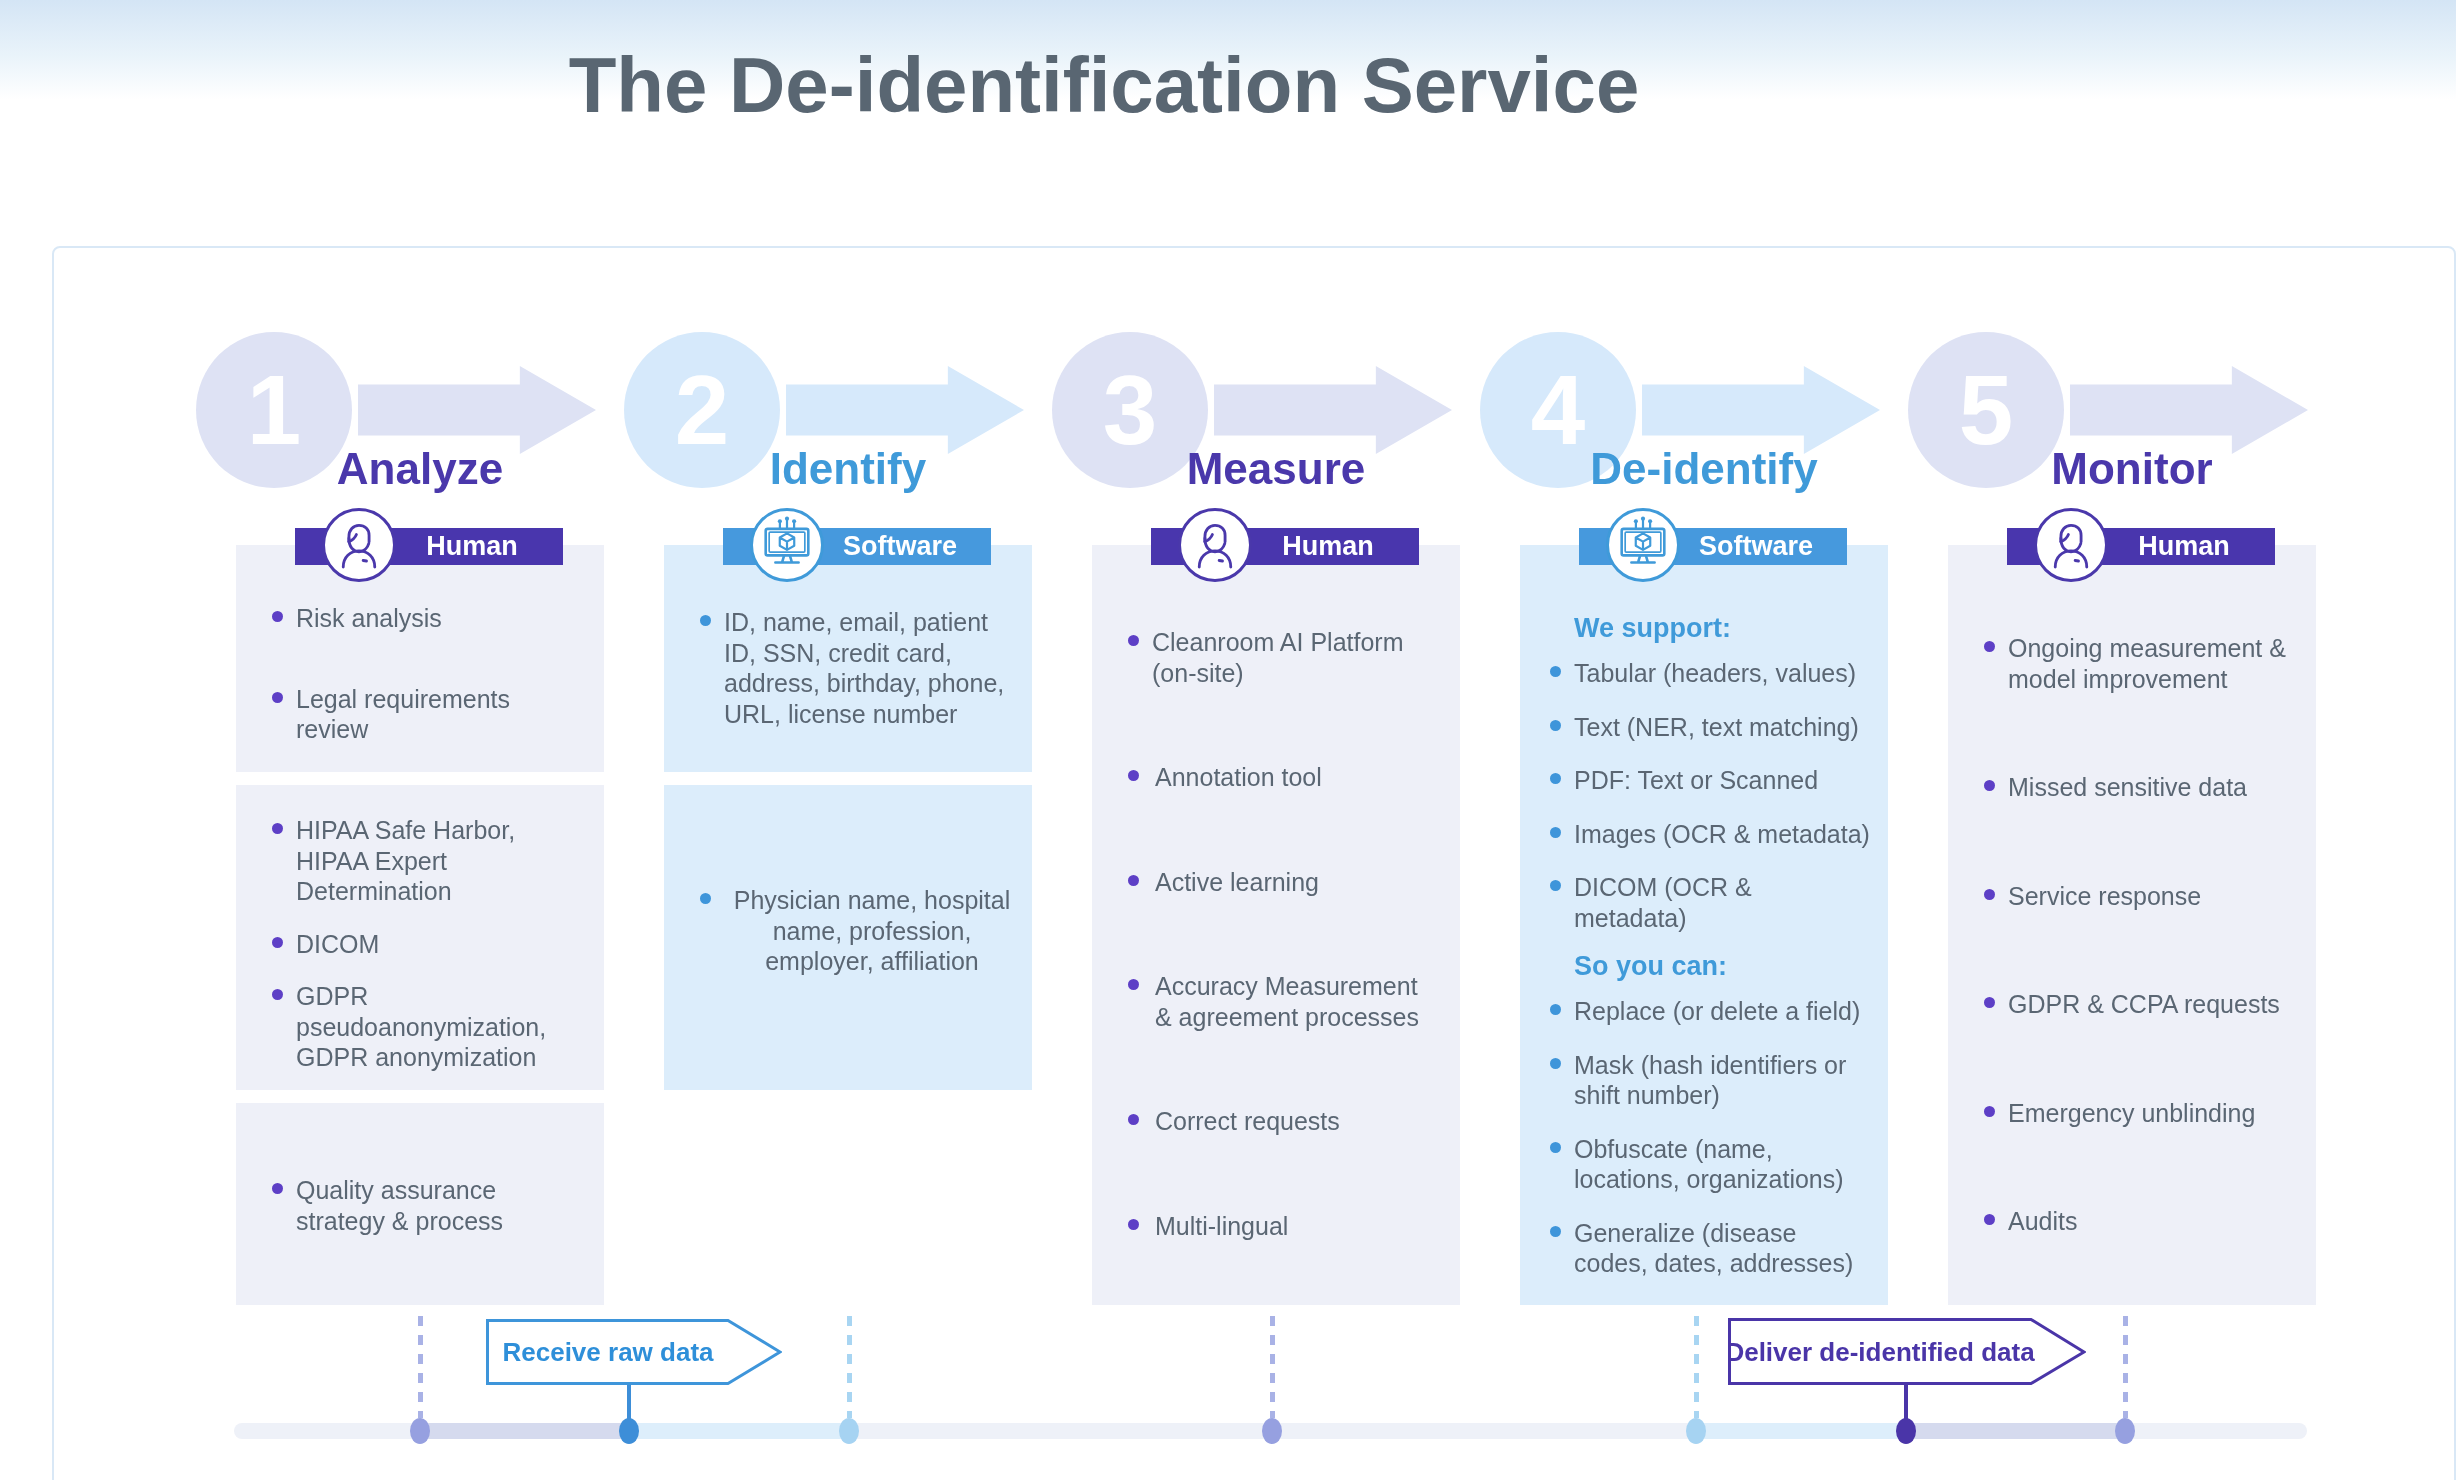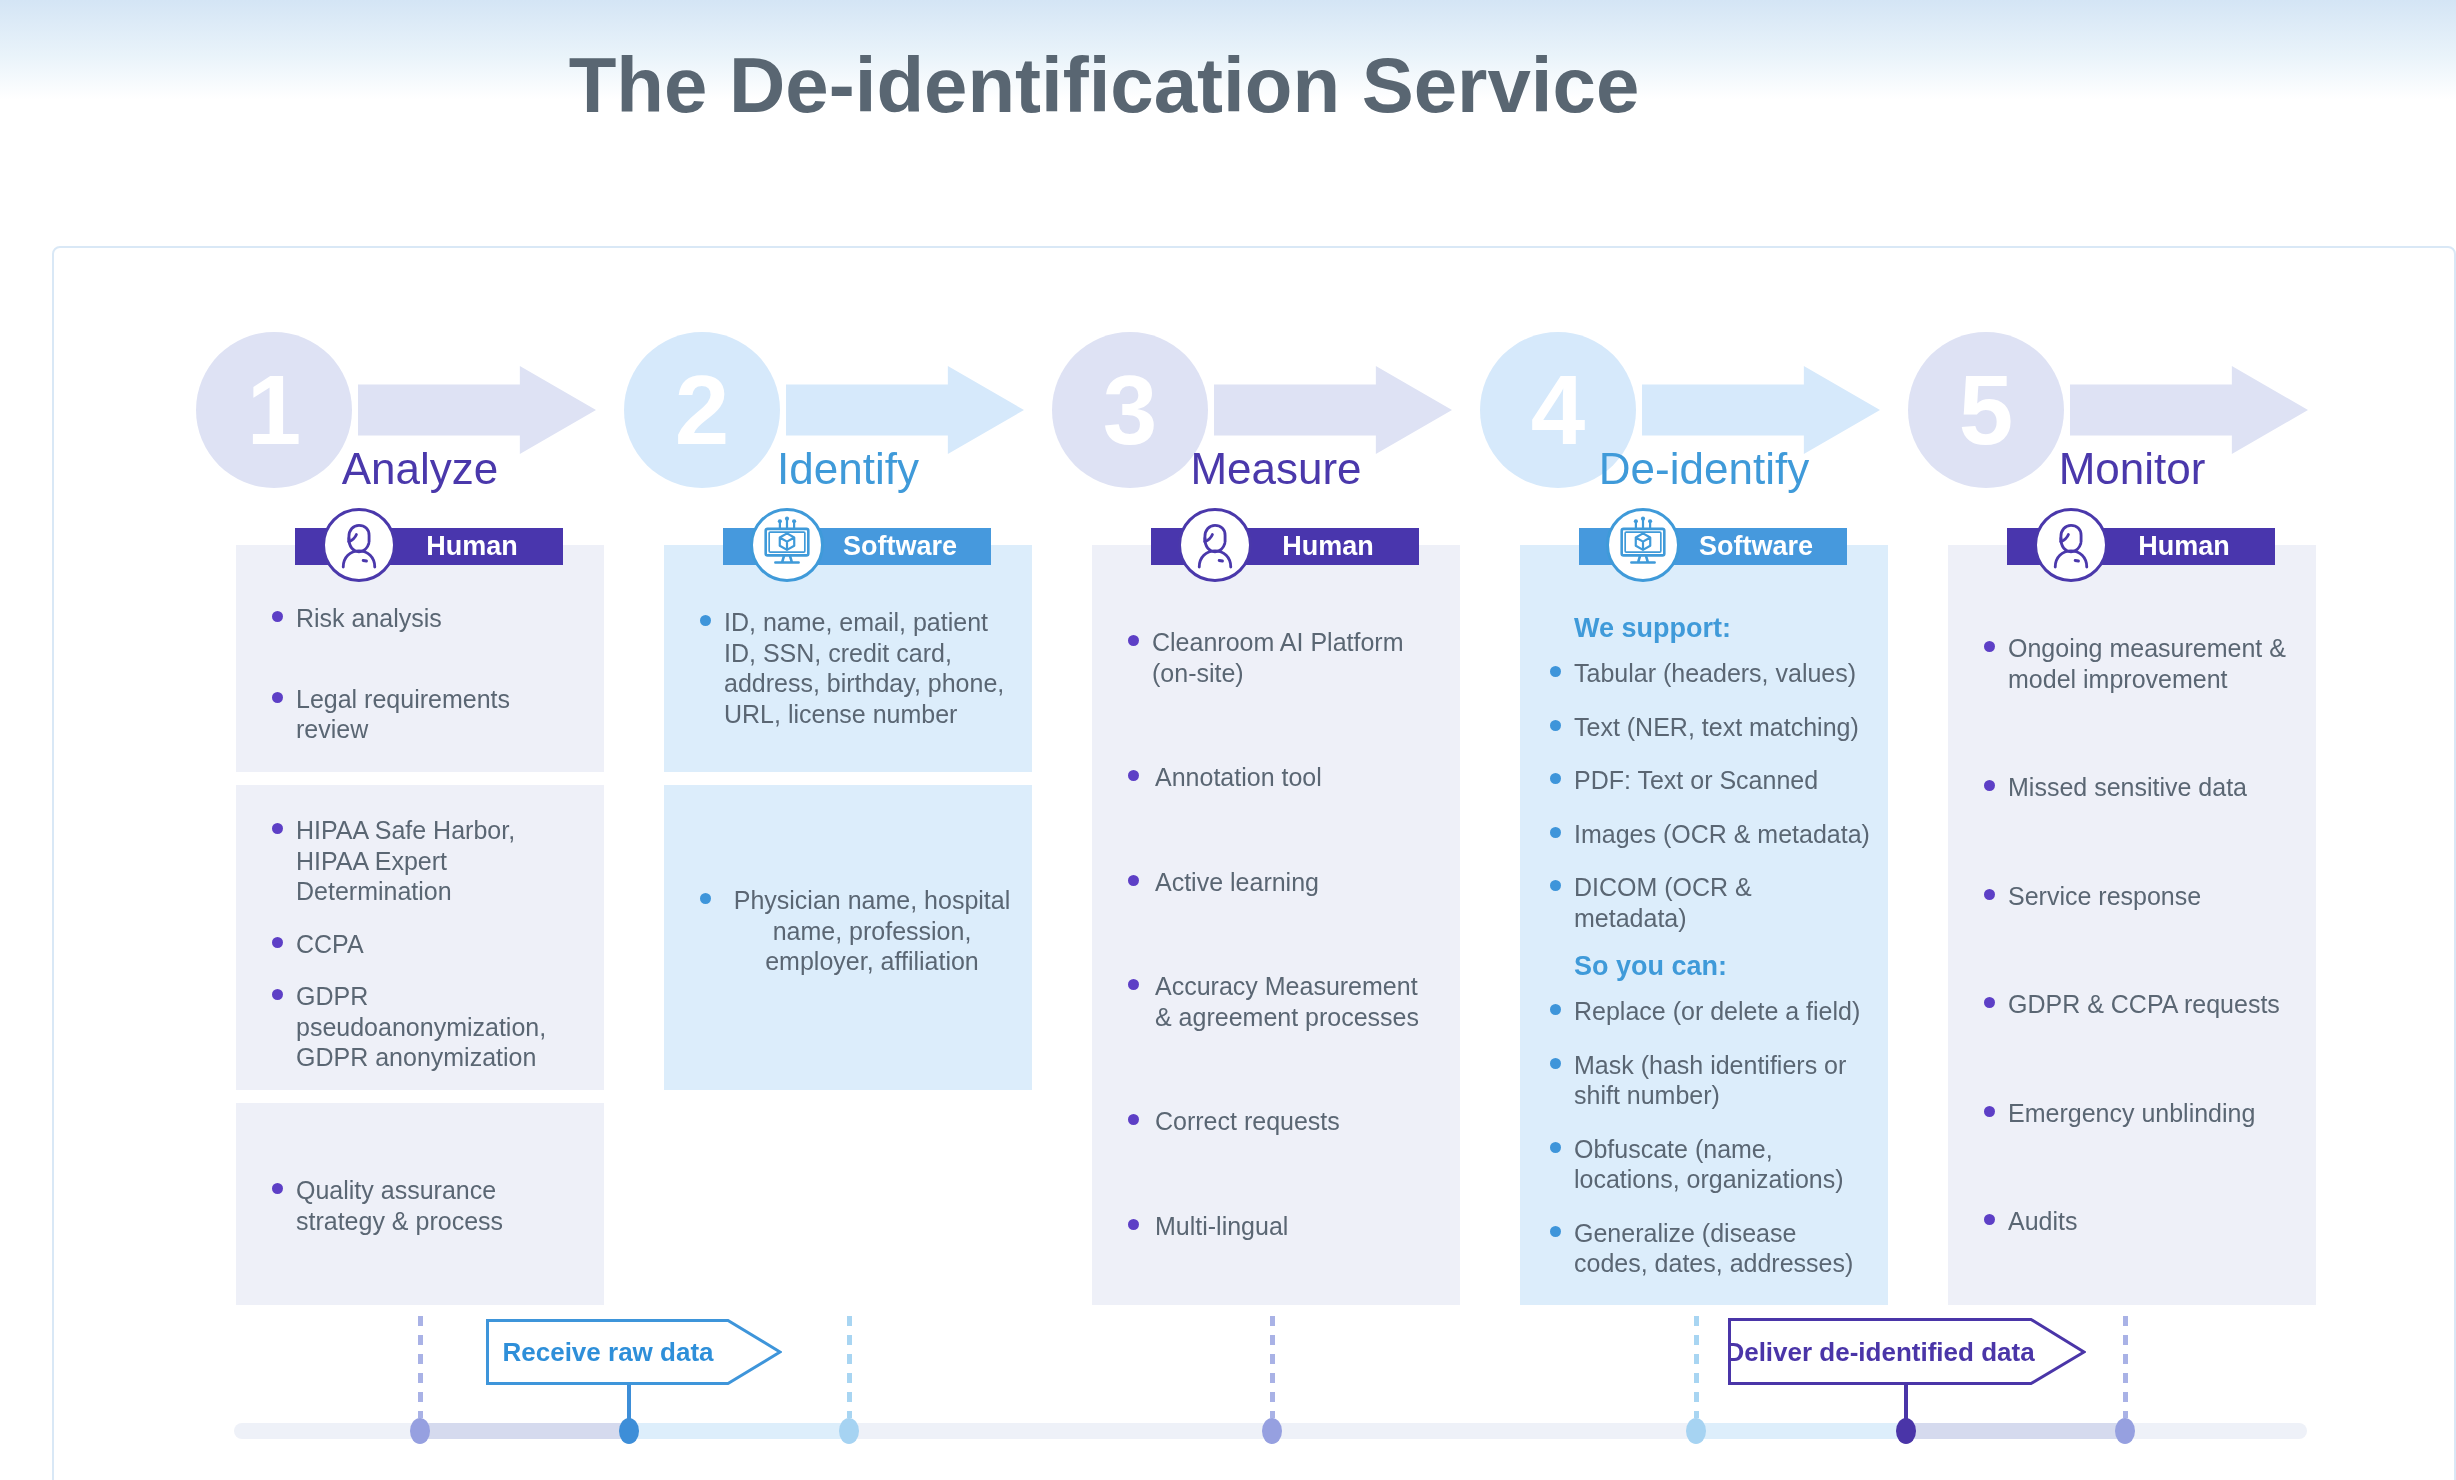--- a/index.html
+++ b/index.html
@@ -16,21 +16,21 @@
   .step{position:absolute;top:0;width:368px;height:1480px;}
   .theme-purple{--light:#dee2f4;--dark:#4a38ab;--badge:#4936ad;--dot:#5d3fc6;--boxbg:#eef0f8;}
   .theme-blue{--light:#d6e9fb;--dark:#3f9ad9;--badge:#4699dd;--dot:#3e95da;--boxbg:#dcedfb;}
 
   .num-circle{position:absolute;left:-40px;top:332px;width:156px;height:156px;border-radius:50%;
        background:var(--light);color:#ffffff;font-size:98px;font-weight:bold;
        display:flex;align-items:center;justify-content:center;z-index:1;}
   .flow-arrow{position:absolute;left:122px;top:366px;width:238px;height:88px;background:var(--light);
        clip-path:polygon(0% 21%,68% 21%,68% 0%,100% 50%,68% 100%,68% 79%,0% 79%);z-index:0;}
   .step-title{position:absolute;left:0;top:444px;width:100%;text-align:center;
-       font-size:44px;font-weight:normal;color:var(--dark);z-index:2;}
+       font-size:44px;font-weight:bold;color:var(--dark);z-index:2;}
   .badge{position:absolute;left:59px;top:528px;width:268px;height:37px;background:var(--badge);
        display:flex;align-items:center;z-index:2;}
   .badge-label{width:100%;text-align:center;padding-left:86px;color:#ffffff;
        font-size:27px;font-weight:bold;}
   .icon-circle{position:absolute;left:86px;top:508px;width:74px;height:74px;border-radius:50%;
        background:#ffffff;border:3px solid var(--dark);box-sizing:border-box;z-index:3;
        color:var(--dark);display:flex;align-items:center;justify-content:center;}
   .icon-circle svg{width:62px;height:62px;}
 
   .boxes{position:absolute;left:0;top:545px;width:368px;}
@@ -107,21 +107,21 @@
       </ul>
     </div>
     <div class="box box2 h305">
       <ul>
         <li class="bullet">
             <span class="bdot"></span>
             <span class="btxt">HIPAA Safe Harbor, HIPAA Expert Determination</span>
           </li>
         <li class="bullet">
             <span class="bdot"></span>
-            <span class="btxt">CCPA</span>
+            <span class="btxt">DICOM</span>
           </li>
         <li class="bullet">
             <span class="bdot"></span>
             <span class="btxt">GDPR pseudoanonymization, GDPR anonymization</span>
           </li>
       </ul>
     </div>
     <div class="box box3 h202">
       <ul>
         <li class="bullet">

